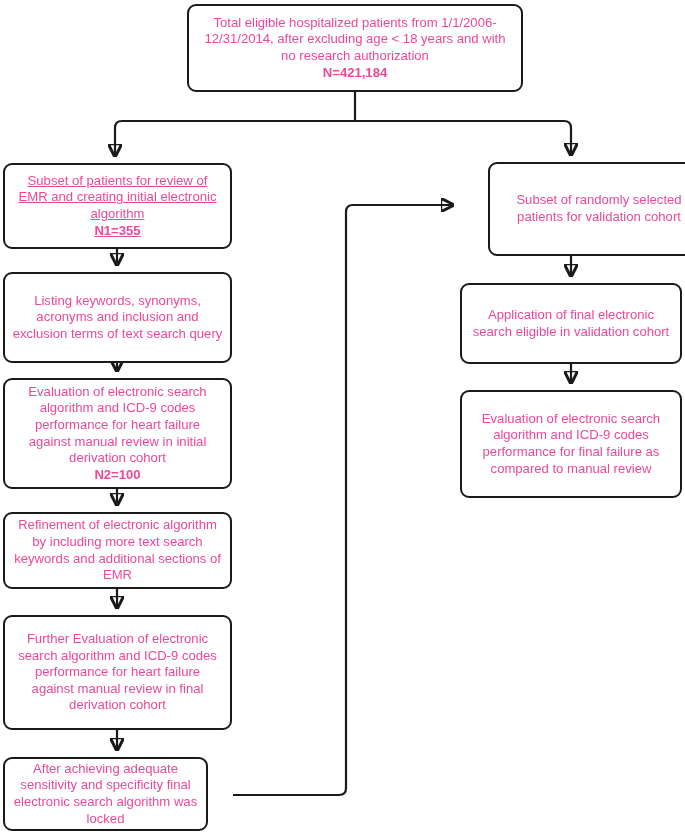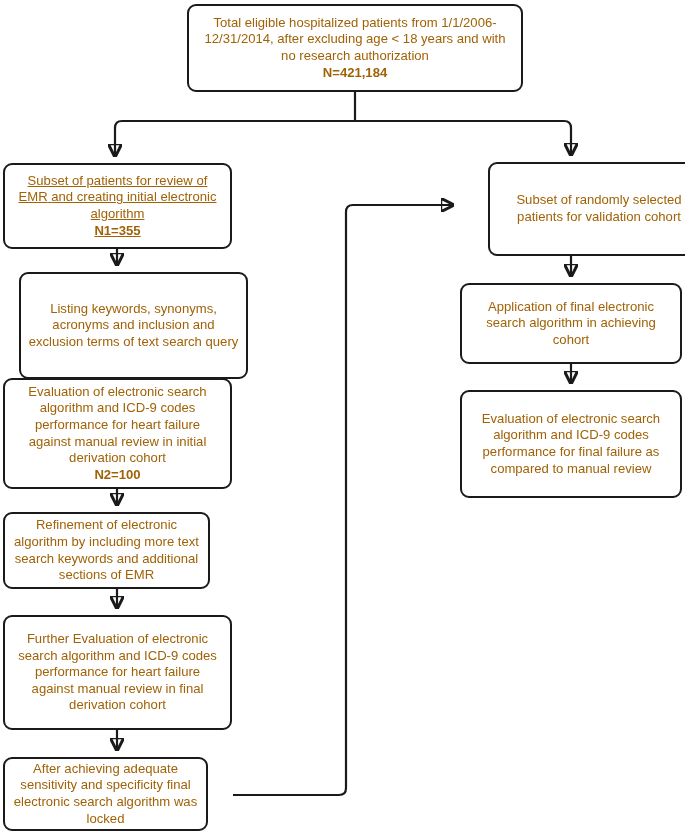--- a/index.html
+++ b/index.html
@@ -19,21 +19,21 @@
     position: absolute;
     box-sizing: border-box;
     border: 2px solid #1a1a1a;
     border-radius: 9px;
     background: #ffffff;
     display: flex;
     align-items: center;
     justify-content: center;
     text-align: center;
     padding: 4px 7px;
-    color: #a16207;
+    color: #ec4899;
     font-size: 13.1px;
     line-height: 1.27;
     z-index: 2;
   }
   .node .txt { display: block; width: 100%; }
   .node .bold { font-weight: bold; display: block; }
   svg.edges {
     position: absolute;
     left: 0; top: 0;
     width: 685px;
@@ -88,40 +88,40 @@
 
   <div class="node" style="left:3px; top:163px; width:229px; height:86px;text-decoration:underline;">
     <span class="txt">
       <span>Subset of patients for review of EMR</span>
       <span>and creating initial electronic</span>
       <span>algorithm</span>
       <span class="bold">N1=355</span>
     </span>
   </div>
 
-  <div class="node" style="left:3px; top:272px; width:229px; height:107px;margin-left:16px;">
+  <div class="node" style="left:3px; top:272px; width:229px; height:91px;">
     <span class="txt">
       <span>Listing keywords, synonyms,</span>
       <span>acronyms and inclusion and</span>
       <span>exclusion terms of text search query</span>
     </span>
   </div>
 
   <div class="node" style="left:3px; top:378px; width:229px; height:111px;">
     <span class="txt">
       <span>Evaluation of electronic search</span>
       <span>algorithm and ICD-9 codes</span>
       <span>performance for heart failure against</span>
       <span>manual review in initial</span>
       <span>derivation cohort</span>
       <span class="bold">N2=100</span>
     </span>
   </div>
 
-  <div class="node" style="left:3px; top:512px; width:207px; height:77px;">
+  <div class="node" style="left:3px; top:512px; width:229px; height:77px;">
     <span class="txt">
       <span>Refinement of electronic algorithm by</span>
       <span>including more text search keywords</span>
       <span>and additional sections of EMR</span>
     </span>
   </div>
 
   <div class="node" style="left:3px; top:615px; width:229px; height:115px;">
     <span class="txt">
       <span>Further Evaluation of electronic</span>
@@ -143,21 +143,21 @@
   <div class="node" style="left:488px; top:162px; width:222px; height:94px;">
     <span class="txt">
       <span>Subset of randomly selected</span>
       <span>patients for validation cohort</span>
     </span>
   </div>
 
   <div class="node" style="left:460px; top:283px; width:222px; height:81px;">
     <span class="txt">
       <span>Application of final electronic search</span>
-      <span>algorithm in achieving cohort</span>
+      <span>eligible in validation cohort</span>
     </span>
   </div>
 
   <div class="node" style="left:460px; top:390px; width:222px; height:108px;">
     <span class="txt">
       <span>Evaluation of electronic search</span>
       <span>algorithm and ICD-9 codes</span>
       <span>performance for final failure as</span>
       <span>compared to manual review</span>
     </span>

